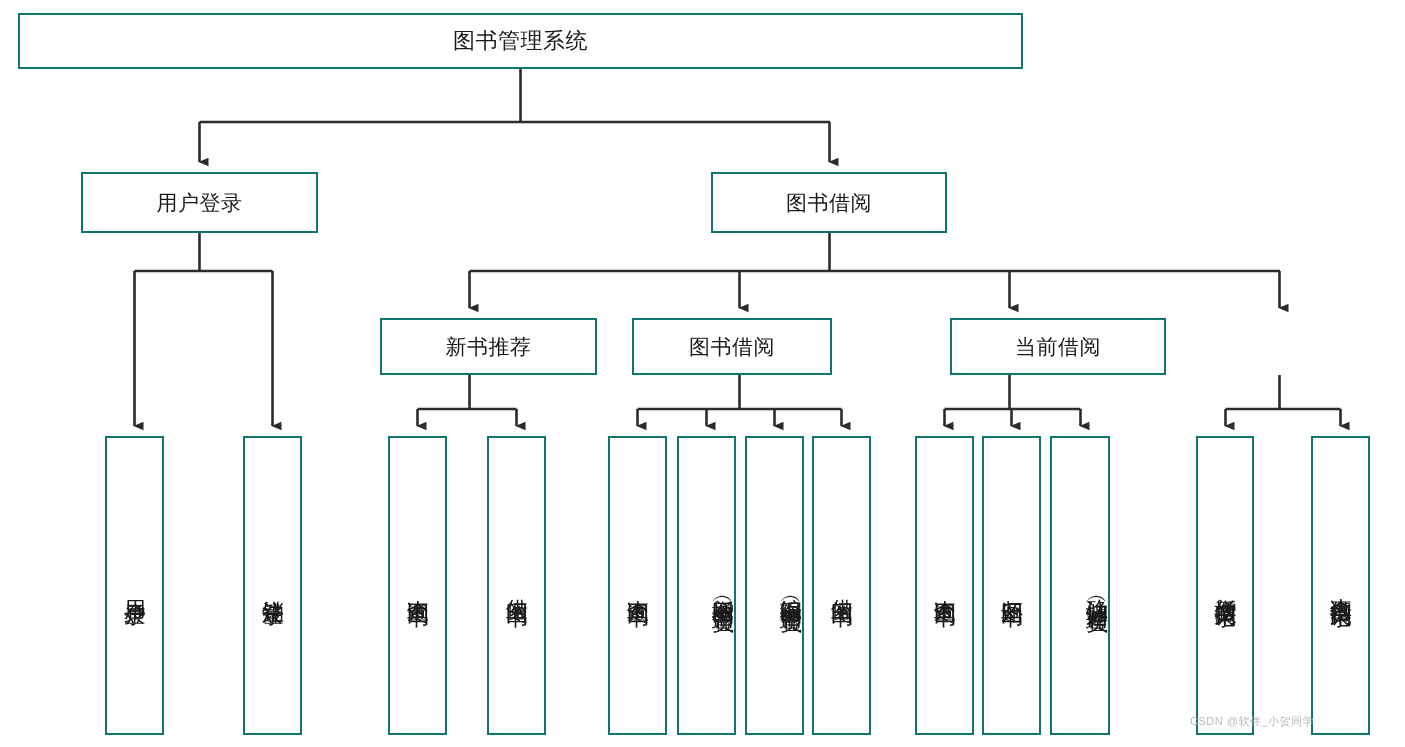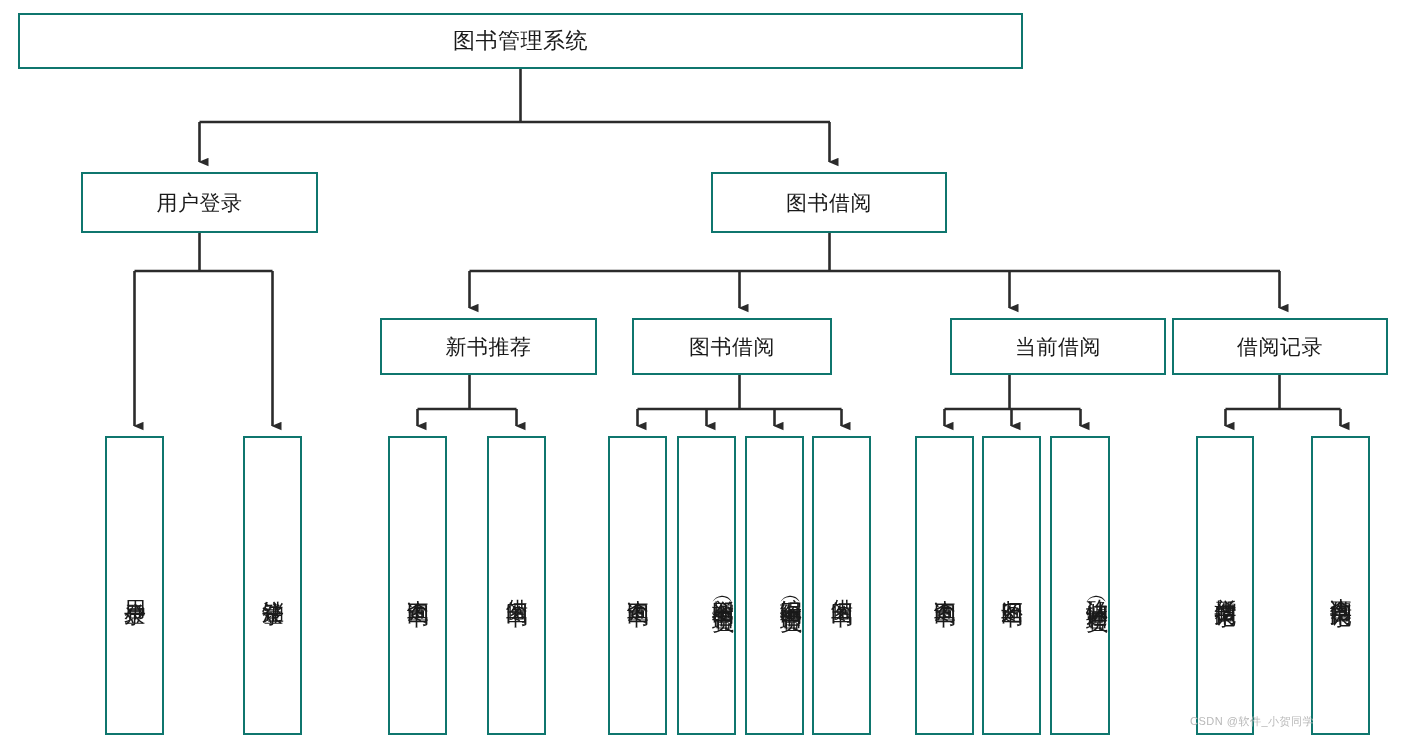--- a/index.html
+++ b/index.html
@@ -142,23 +142,20 @@
 
   <div class="node-box" style="left:380px; top:318px; width:217px; height:57px;">
     <span class="node-label-h">新书推荐</span>
   </div>
   <div class="node-box" style="left:632px; top:318px; width:200px; height:57px;">
     <span class="node-label-h">图书借阅</span>
   </div>
   <div class="node-box" style="left:902px; top:318px; width:216px; height:57px;margin-left:48px;">
     <span class="node-label-h">当前借阅</span>
   </div>
-  <div class="node-box" style="left:1172px; top:318px; width:216px; height:57px;">
-    <span class="node-label-h">借阅记录</span>
-  </div>
 
   <div class="node-box" style="left:105px; top:436px; width:59px; height:299px;">
     <span class="node-label-v centered">用户登录</span>
   </div>
   <div class="node-box" style="left:243px; top:436px; width:59px; height:299px;">
     <span class="node-label-v centered">注销登录</span>
   </div>
   <div class="node-box" style="left:388px; top:436px; width:59px; height:299px;">
     <span class="node-label-v centered">查询图书</span>
   </div>

